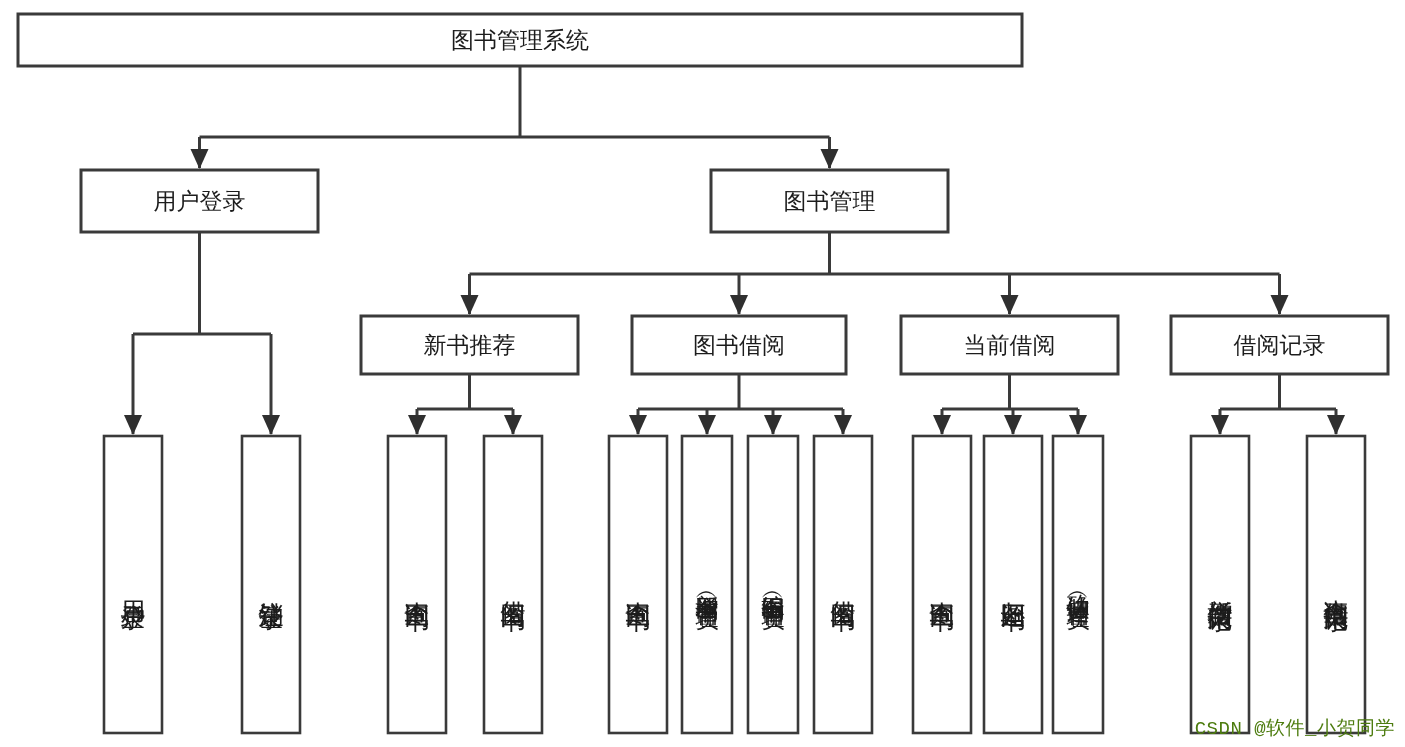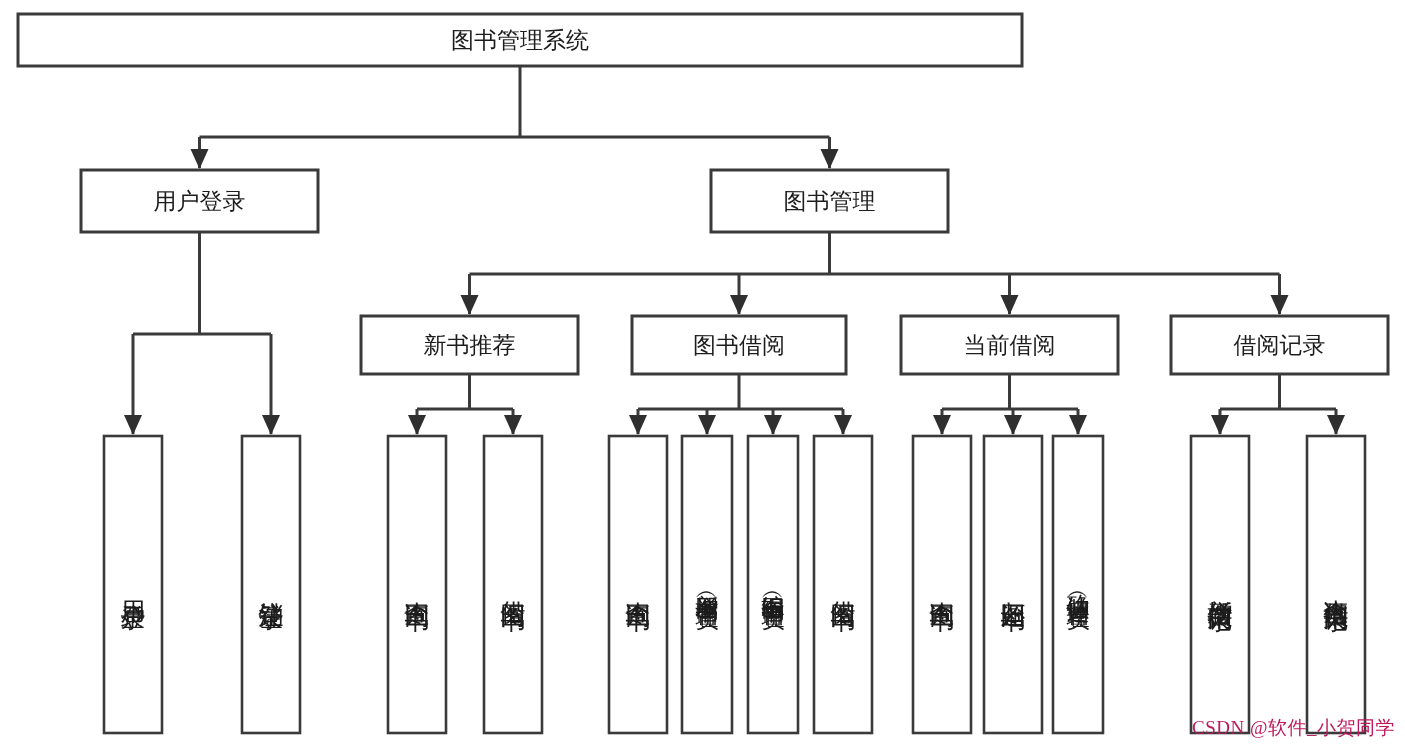--- a/index.html
+++ b/index.html
@@ -71,23 +71,23 @@
     line-height: 1.08;
     letter-spacing: 2px;
     color: #1c1c1c;
     white-space: nowrap;
     text-align: center;
   }
   #watermark {
     position: absolute;
     right: 10px;
     bottom: 6px;
-    font-family: Liberation Serif, serif;
+    font-family: Liberation Mono, monospace;
     font-size: 19px;
-    color: #be185d;
+    color: #4d7c0f;
     letter-spacing: 0.5px;
     user-select: none;
     white-space: nowrap;
   }
 </style>
 </head>
 <body>
 
 <div id="diagram-root">
 

